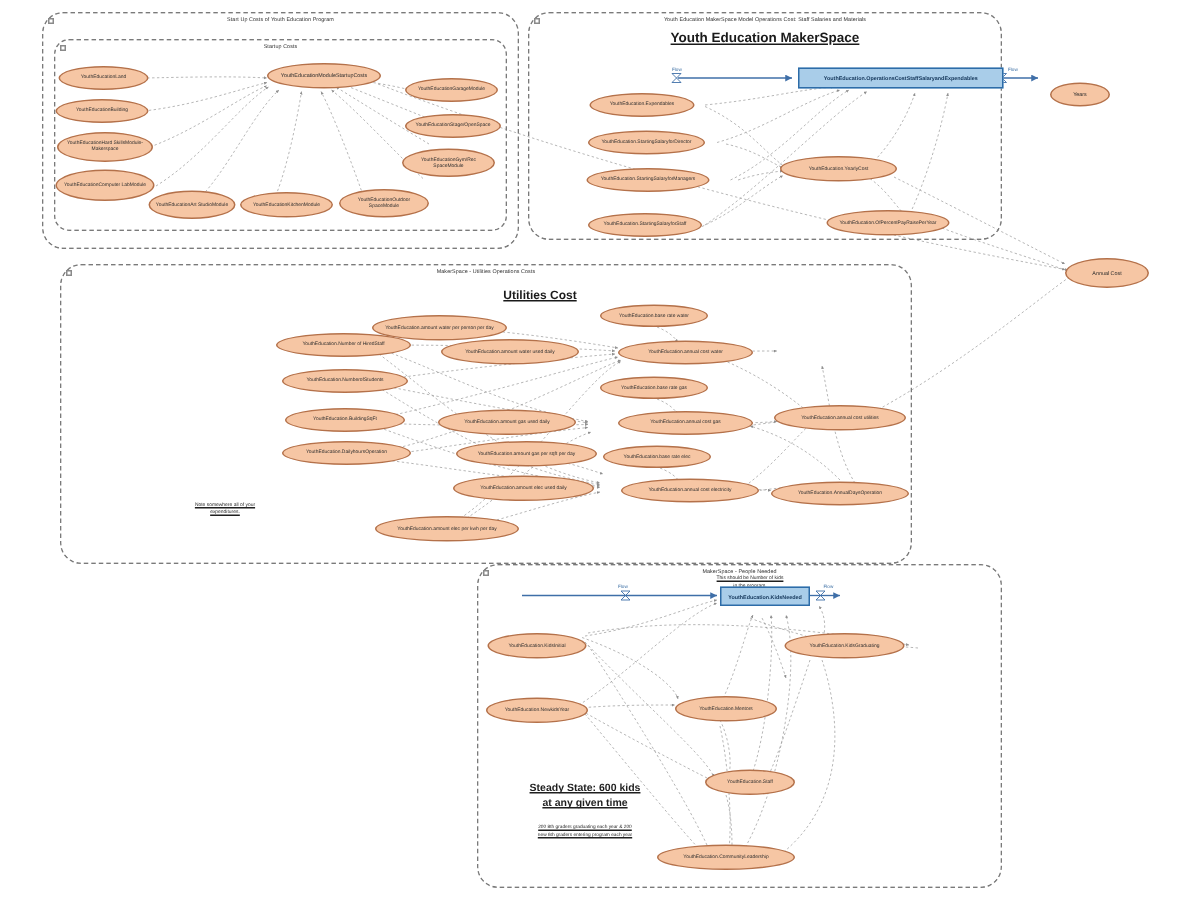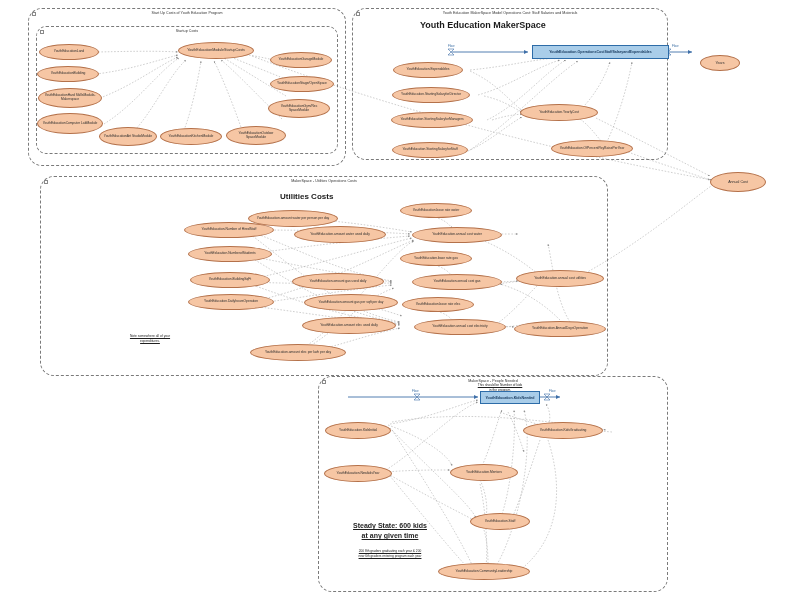--- a/index.html
+++ b/index.html
@@ -46,23 +46,23 @@
     position:absolute;
     background:#a9cde9;
     border:0.8px solid #2d6ca8;
     display:flex; align-items:center; justify-content:center;
     text-align:center;
     font-size:3.6px; font-weight:bold; color:#16385c;
     padding:0 2px; overflow:hidden;
   }
 
   .big-title {
-    position:absolute; 
+    position:absolute; text-align:center;
     font-weight:bold; color:#1a1a1a;
-    white-space:nowrap;
+    text-decoration:underline; white-space:nowrap;
   }
   .note {
     position:absolute; text-align:center; color:#1f1f1f;
     white-space:nowrap;
   }
   .note.u { text-decoration:underline; }
   .valve {
     position:absolute; width:5px; height:4px;
   }
   .valve svg { display:block; }
@@ -202,21 +202,21 @@
     <span class="group-handle"></span>
     <span class="group-title">MakerSpace - Utilities Operations Costs</span>
   </div>
 
   <div class="group" style="left:318px; top:376px; width:350px; height:216px;">
     <span class="group-handle"></span>
     <span class="group-title">MakerSpace - People Needed</span>
   </div>
 
   <div class="big-title" style="left:420px; top:20px; width:180px; font-size:9px;">Youth Education MakerSpace</div>
-  <div class="big-title" style="left:280px; top:192px; width:160px; font-size:8px;">Utilities Costs</div>
+  <div class="big-title" style="left:280px; top:192px; width:160px; font-size:8px;">Utilities Cost</div>
 
   <div class="note u" style="left:95px; top:334px; width:110px; font-size:3.3px;">Note somewhere all of your</div>
   <div class="note u" style="left:95px; top:339px; width:110px; font-size:3.3px;">expenditures.</div>
 
   <div class="note u" style="left:440px; top:383px; width:120px; font-size:3.3px;">This should be Number of kids</div>
   <div class="note u" style="left:440px; top:388px; width:120px; font-size:3.3px;">in the program.</div>
 
   <div class="note u" style="left:320px; top:522px; width:140px; font-size:7px; font-weight:bold;">Steady State:  600 kids</div>
   <div class="note u" style="left:320px; top:532px; width:140px; font-size:7px; font-weight:bold;">at any given time</div>
   <div class="note u" style="left:320px; top:549px; width:140px; font-size:3.2px;">200 8th graders graduating each year &amp; 200</div>

